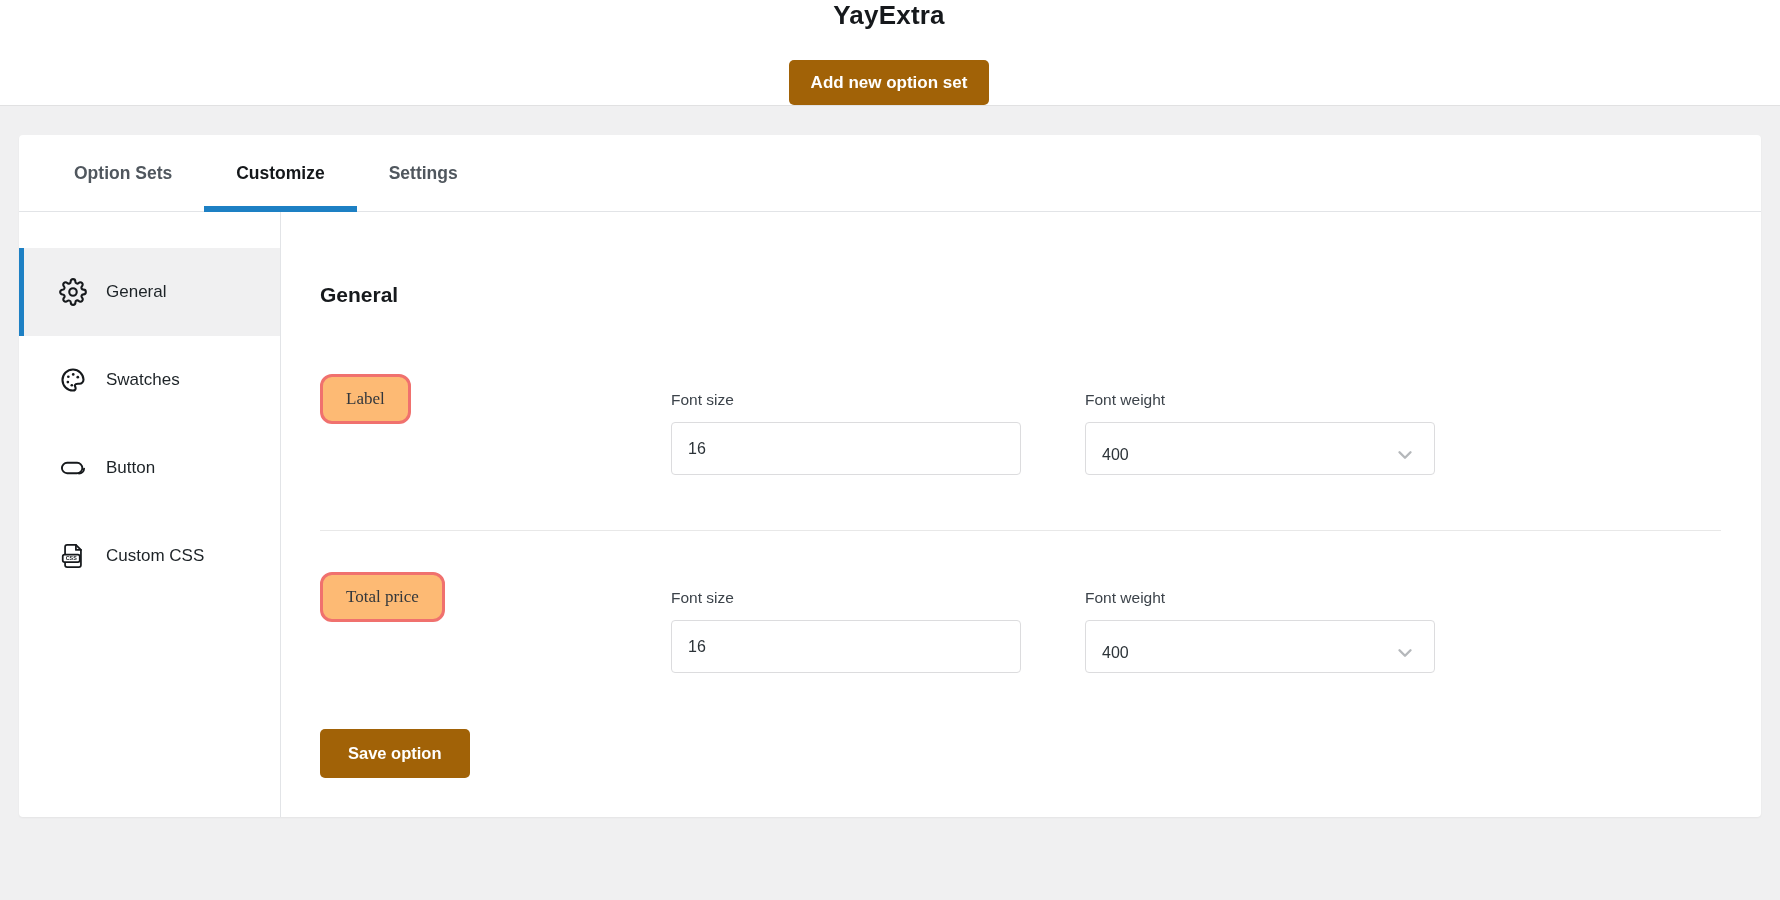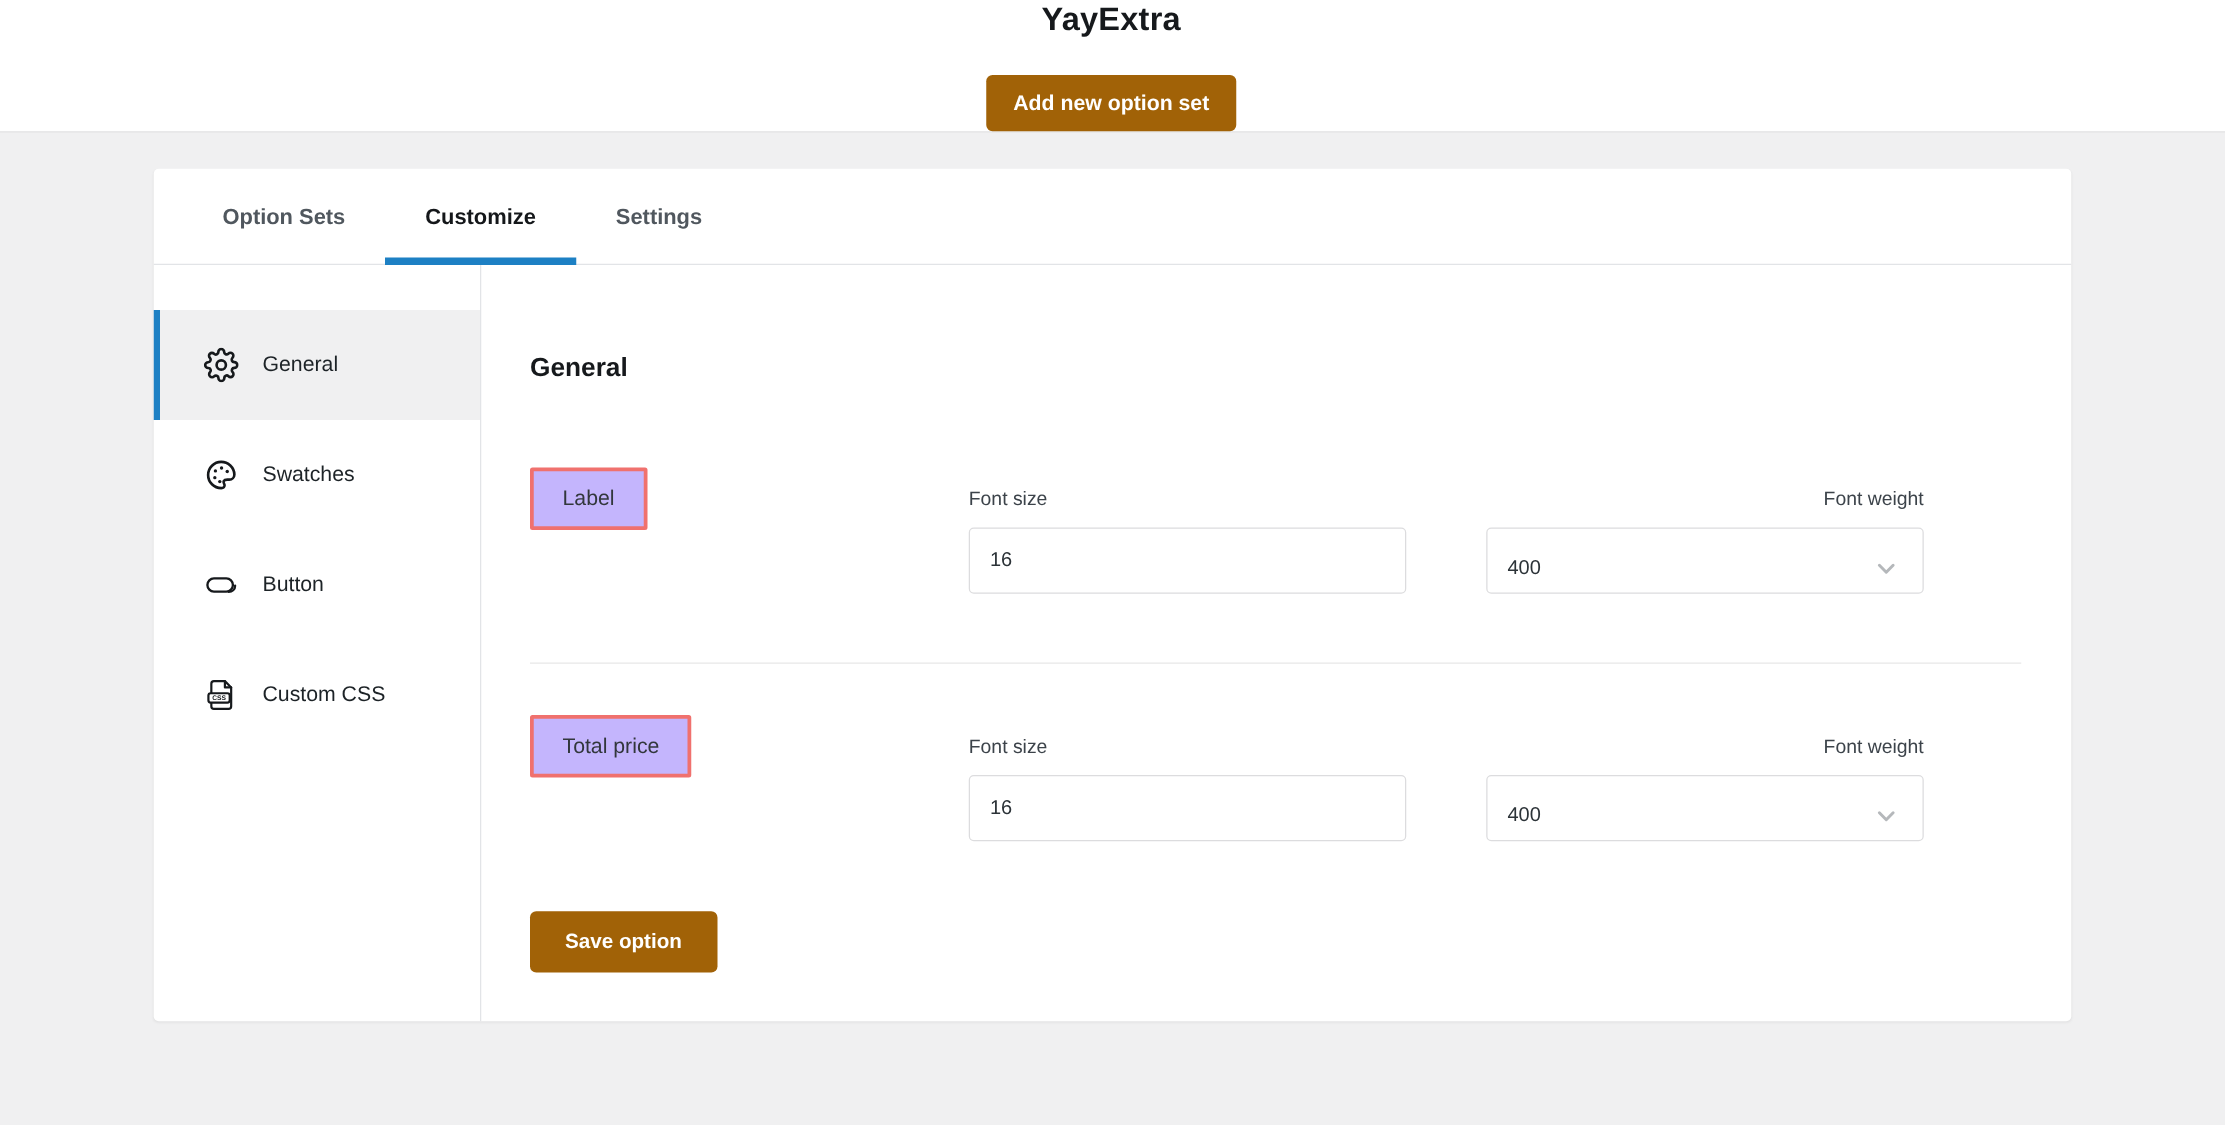--- a/index.html
+++ b/index.html
@@ -37,21 +37,21 @@
     border-radius: 5px;
     font-family: "Liberation Sans", sans-serif;
     font-size: 17px;
     font-weight: 600;
     cursor: pointer;
   }
   .add-btn { height: 45px; padding: 0 22px; }
 
   
   .card {
-    width: 1534px;
+    width: 1742px;
     height: 682px;
     margin: 30px auto 0;
     background: #ffffff;
     border-radius: 4px;
     box-shadow: 0 1px 2px rgba(0,0,0,0.05);
     display: flex;
     flex-direction: column;
   }
 
   
@@ -121,29 +121,30 @@
     font-weight: 700;
     color: #16191c;
     line-height: 26px;
     margin-bottom: 66px;
   }
   .section-row { display: flex; align-items: flex-start; }
   .label-col { width: 351px; flex: 0 0 auto; }
   .red-box {
     display: inline-block;
     border: 3px solid #f0716e;
-    border-radius: 2px;
+    border-radius: 12px;
     padding: 12px 23px;
     font-size: 17px;
     color: #32373c;
-    background: #c4b5fd;
+    background: #fdba74;
     line-height: 20px;
+    font-family: Liberation Serif, serif;
   }
   .field-group { width: 350px; flex: 0 0 auto; }
-  .field-group + .field-group { margin-left: 64px; text-align: right; }
+  .field-group + .field-group { margin-left: 64px; }
   .field-label {
     display: block;
     margin-top: 16px;
     margin-bottom: 13px;
     font-size: 15.5px;
     line-height: 19px;
     color: #3c434a;
   }
   .text-input {
     width: 350px;

